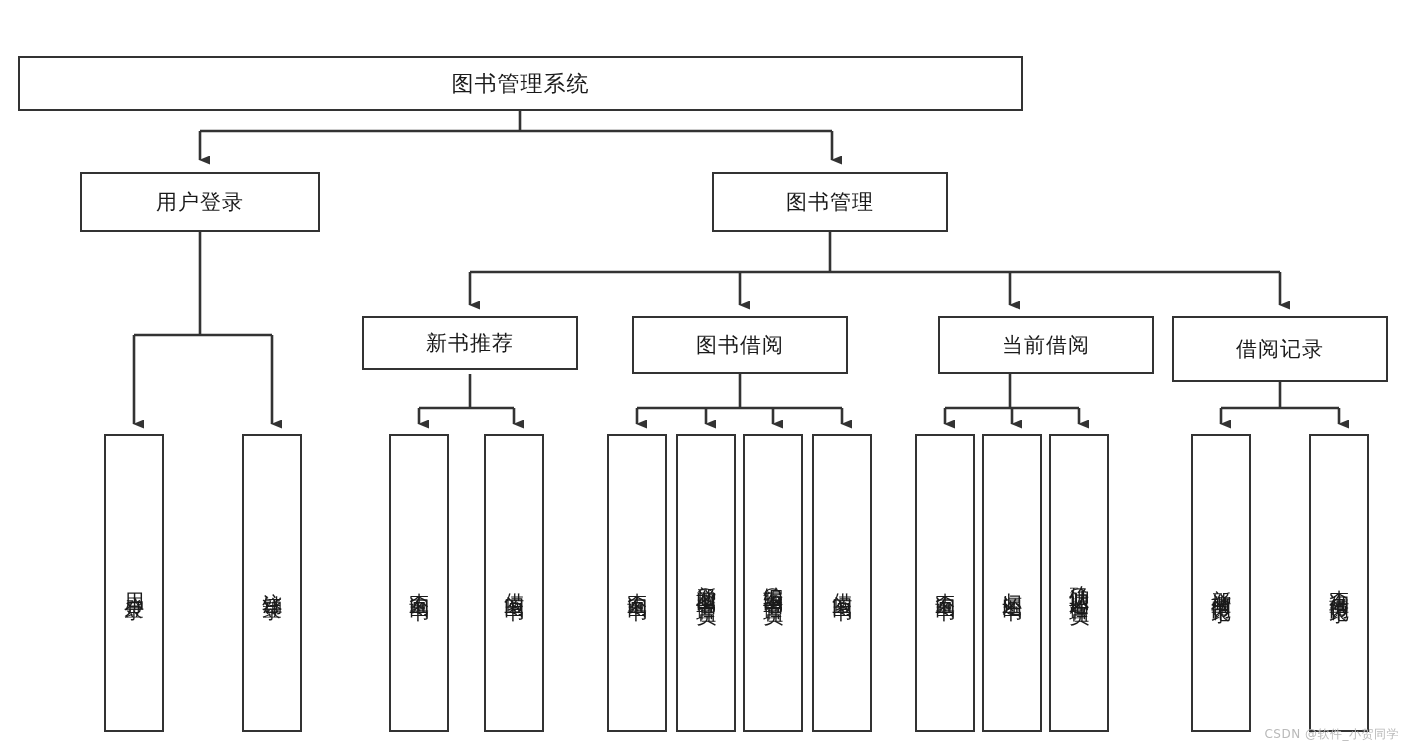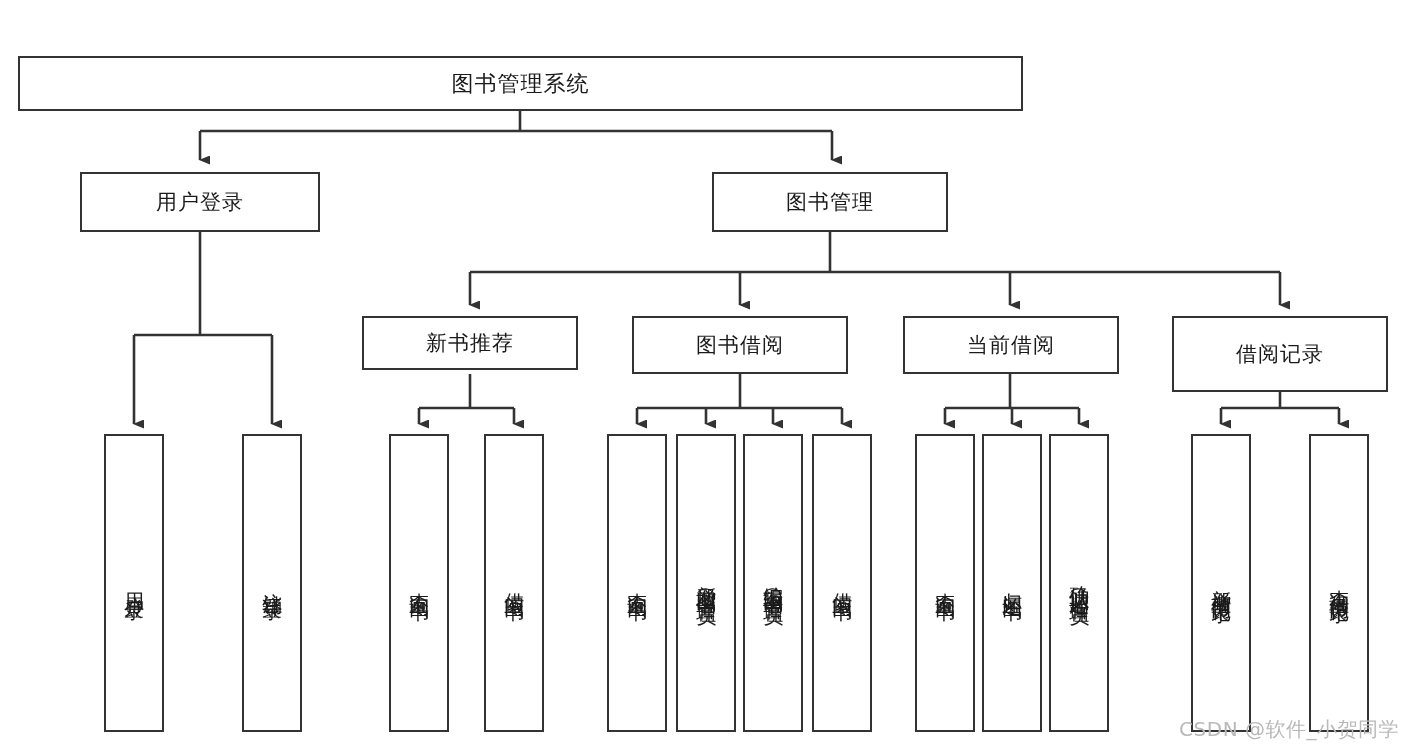--- a/index.html
+++ b/index.html
@@ -39,21 +39,21 @@
     padding:4px 0;
     white-space:nowrap;
   }
 
   svg#wires{position:absolute;left:0;top:0;width:1405px;height:747px;z-index:1;}
 
   .watermark{
     position:absolute;
     right:6px;
     bottom:4px;
-    font-size:20px;
+    font-size:12px;
     color:#b9b9b9;
     z-index:5;
     letter-spacing:0.5px;
     user-select:none;
   }
 </style>
 </head>
 <body>
 
 <div id="canvas">
@@ -118,24 +118,24 @@
   <div class="node h" style="left:712px;top:172px;width:236px;height:60px;">
     <span>图书管理</span>
   </div>
 
   <div class="node h" style="left:362px;top:316px;width:216px;height:54px;">
     <span>新书推荐</span>
   </div>
   <div class="node h" style="left:632px;top:316px;width:216px;height:58px;">
     <span>图书借阅</span>
   </div>
-  <div class="node h" style="left:903px;top:316px;width:216px;height:58px;">
+  <div class="node h" style="left:938px;top:316px;width:216px;height:58px;">
     <span>当前借阅</span>
   </div>
-  <div class="node h" style="left:1172px;top:316px;width:216px;height:76px;">
+  <div class="node h" style="left:1172px;top:316px;width:216px;height:66px;">
     <span>借阅记录</span>
   </div>
 
   <div class="leaf" style="left:104px;top:434px;width:60px;height:298px;">用户登录</div>
   <div class="leaf" style="left:242px;top:434px;width:60px;height:298px;">注销登录</div>
 
   <div class="leaf" style="left:389px;top:434px;width:60px;height:298px;">查询图书</div>
   <div class="leaf" style="left:484px;top:434px;width:60px;height:298px;">借阅图书</div>
 
   <div class="leaf" style="left:607px;top:434px;width:60px;height:298px;">查询图书</div>

